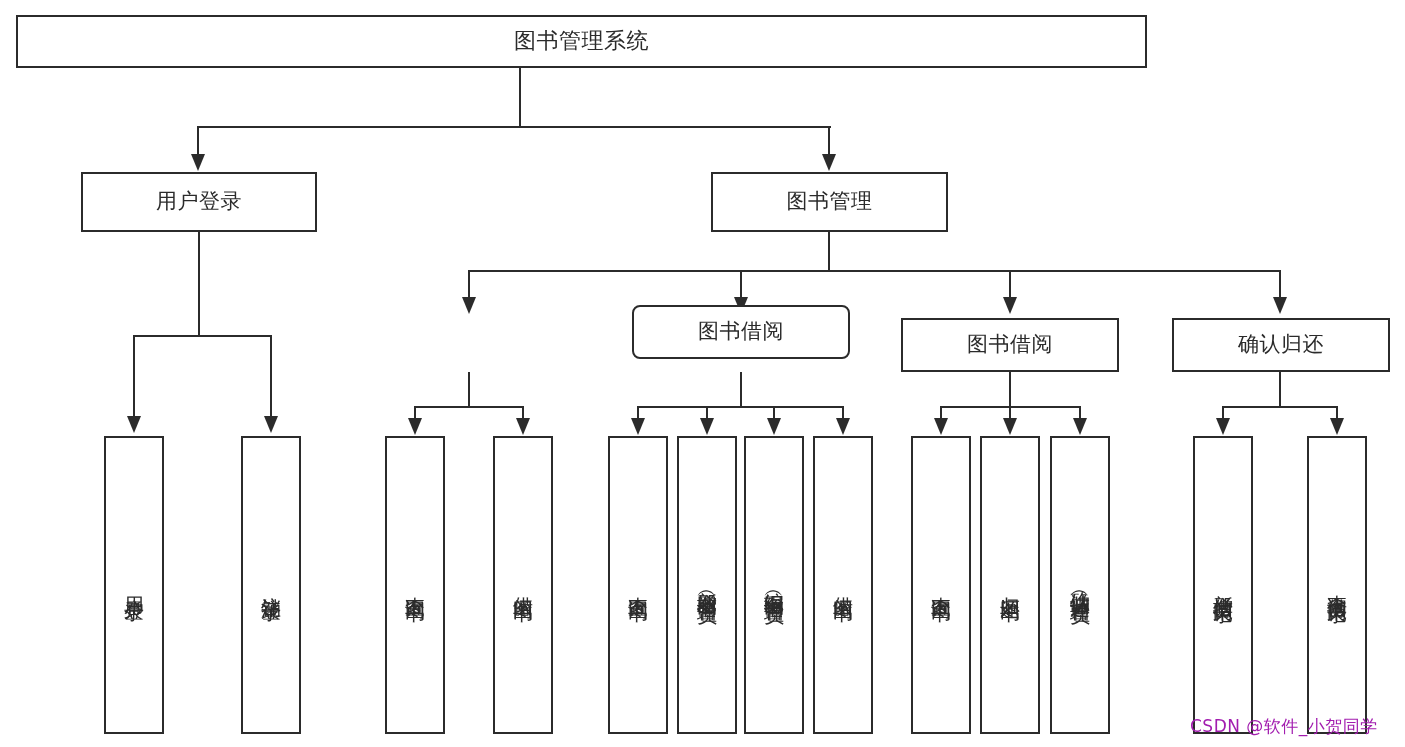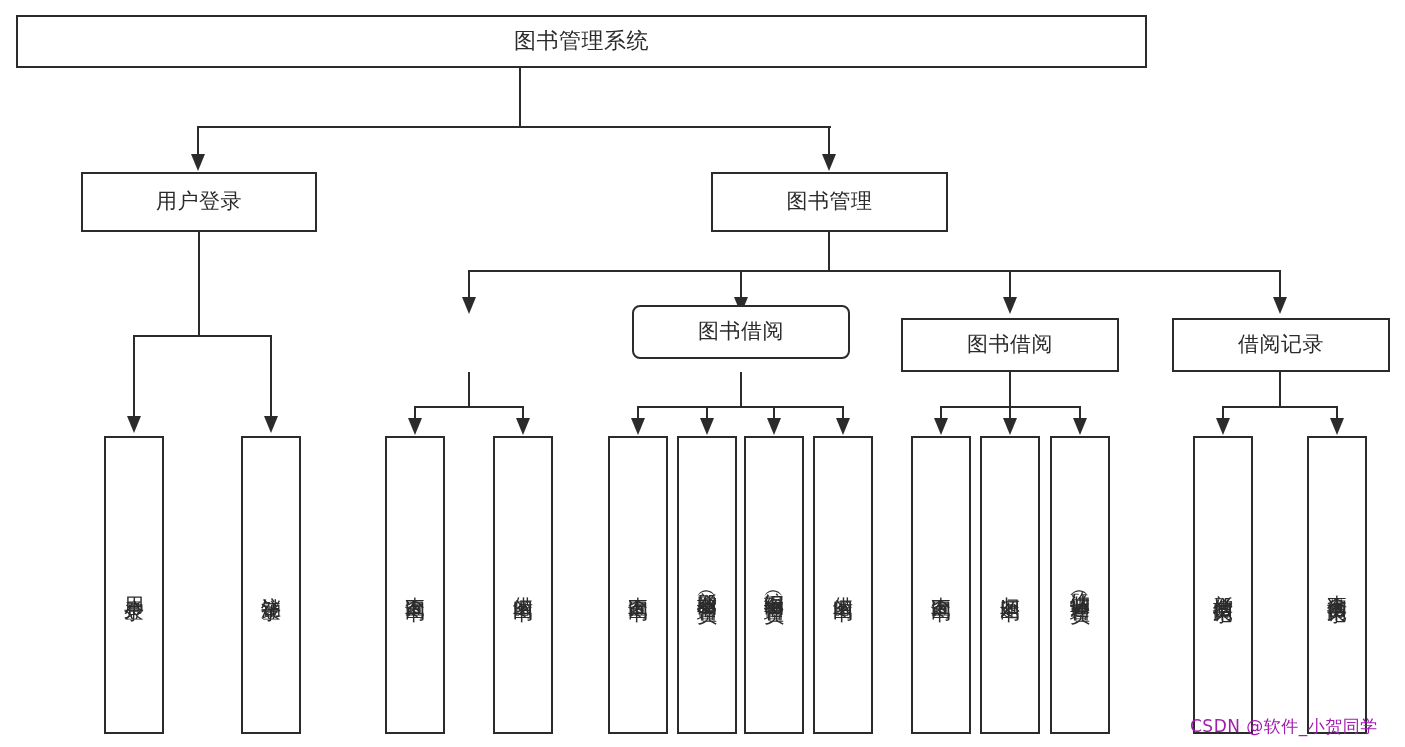--- a/index.html
+++ b/index.html
@@ -126,21 +126,21 @@
   <div class="edge v" style="left:1279px; top:270px; width:2px; height:29px;"></div>
   <div class="arrow-head" style="left:1273px; top:297px;"></div>
 
   <div class="node level-3" style="left:632px; top:305px; width:218px; height:54px;border-radius:8px;">
     <span class="node-label">图书借阅</span>
   </div>
   <div class="node level-3" style="left:901px; top:318px; width:218px; height:54px;">
     <span class="node-label">图书借阅</span>
   </div>
   <div class="node level-3" style="left:1172px; top:318px; width:218px; height:54px;">
-    <span class="node-label">借阅记录</span>
+    <span class="node-label">确认归还</span>
   </div>
 
   <div class="edge v" style="left:468px; top:372px; width:2px; height:35px;"></div>
   <div class="edge h" style="left:414px; top:406px; width:110px; height:2px;"></div>
   <div class="edge v" style="left:414px; top:406px; width:2px; height:14px;"></div>
   <div class="arrow-head" style="left:408px; top:418px;"></div>
   <div class="edge v" style="left:522px; top:406px; width:2px; height:14px;"></div>
   <div class="arrow-head" style="left:516px; top:418px;"></div>
 
   <div class="edge v" style="left:740px; top:372px; width:2px; height:35px;"></div>

